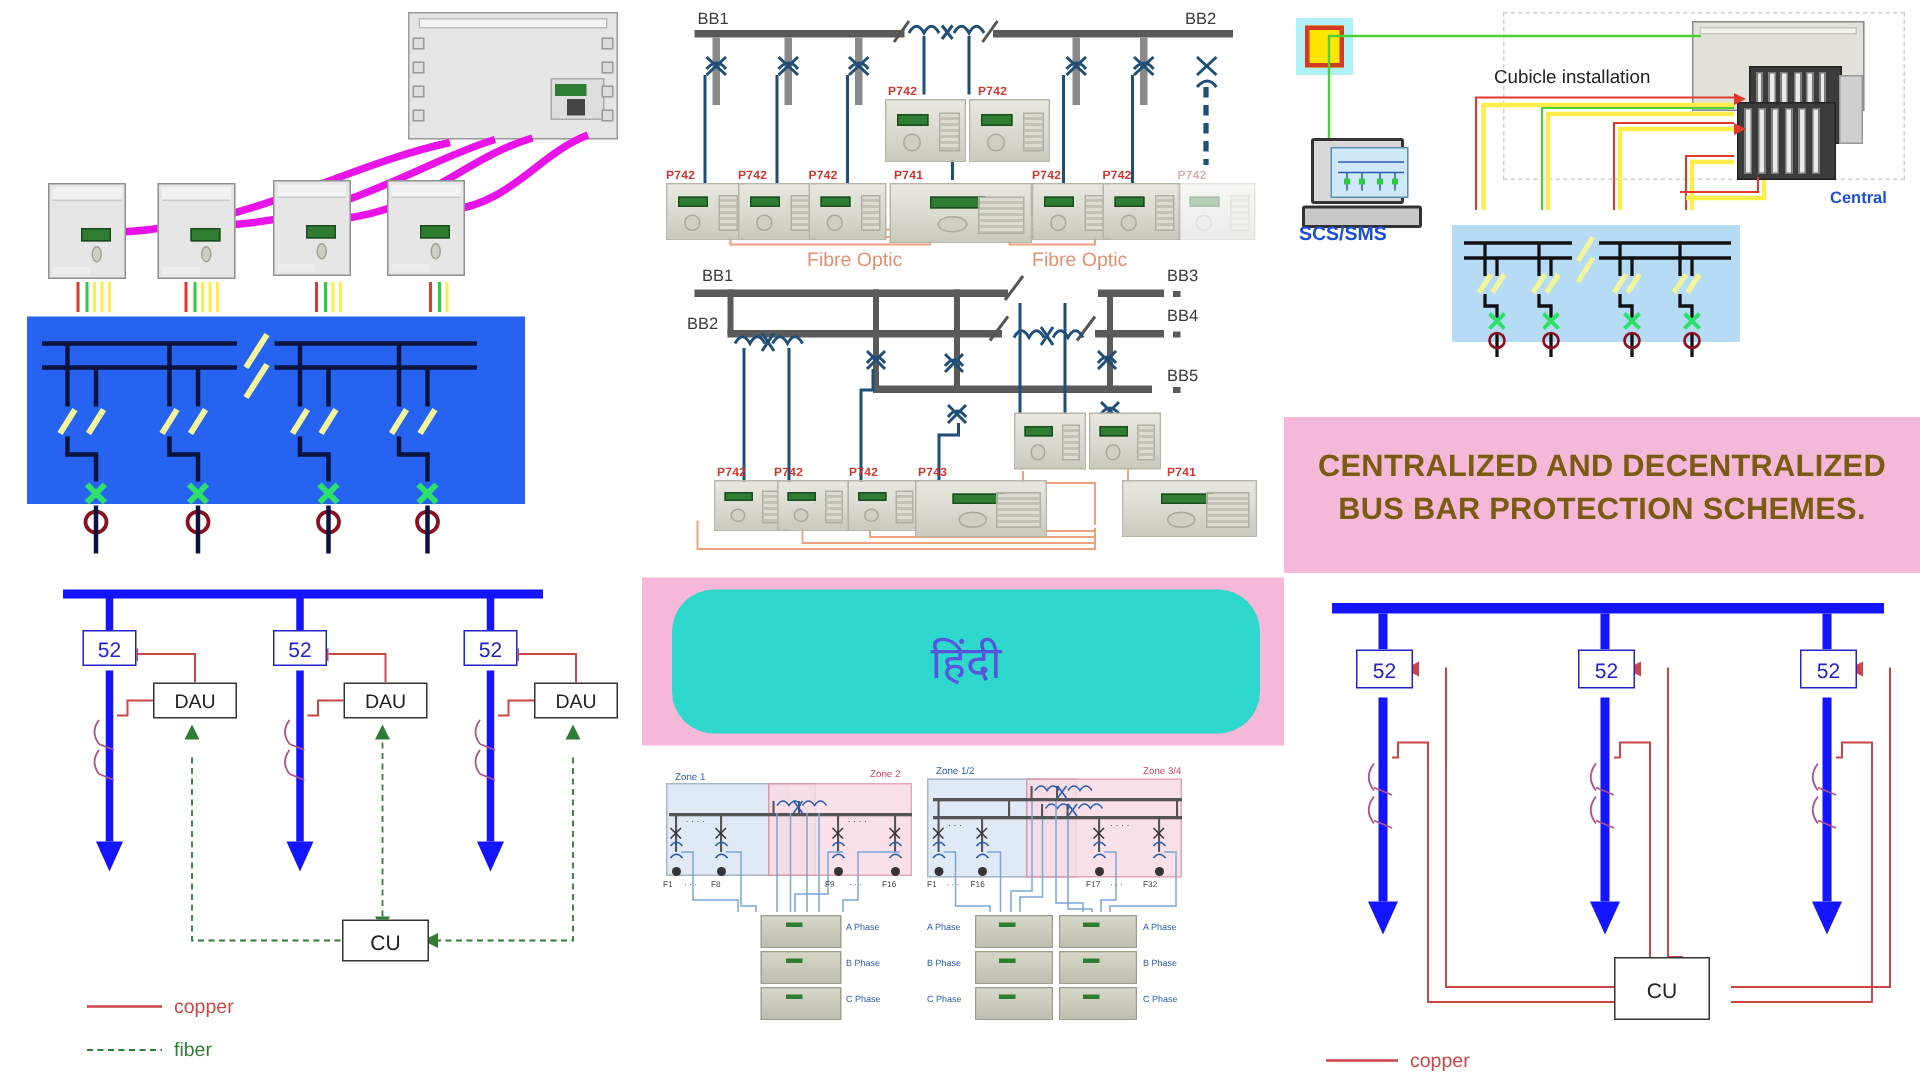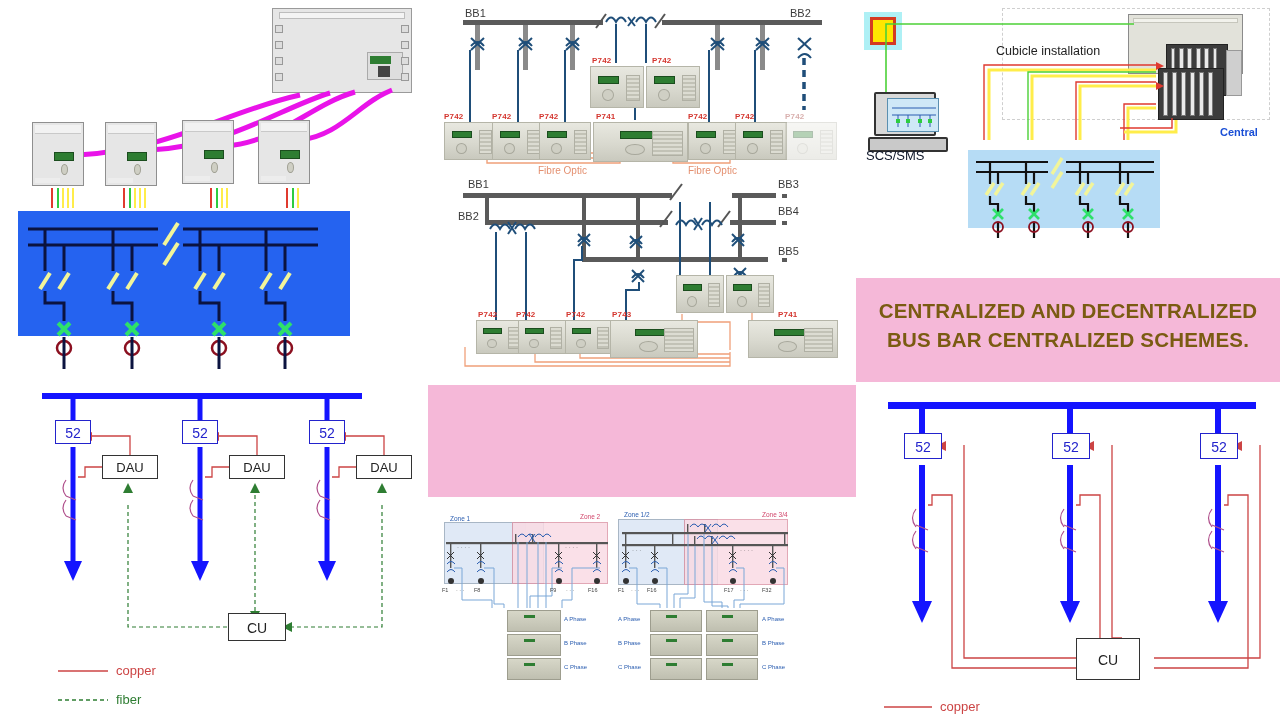--- a/index.html
+++ b/index.html
@@ -29,21 +29,21 @@
   }
   .relay .btns {
     position:absolute; right:6%; top:20%; width:26%; height:66%;
     background: repeating-linear-gradient(180deg,#dcdcd2 0 2px,#c2c2b6 2px 4px);
     border:1px solid #b0b0a4;
   }
   .relay.ghost { opacity:.35; }
 
   .lbl { position:absolute; font-size:8px; color:#d4352e; font-weight:bold; letter-spacing:.2px;}
   .lbl.ghost{ color:#d9b0ae;}
-  .lbl-fo { position:absolute; font-size:10px; color:#e49070; }
+  .lbl-fo { position:absolute; font-size:13px; color:#e49070; }
 
   .bblabel { position:absolute; font-size:11px; color:#3b3b3b; }
 
   
   .bigpanel {
     position:absolute; background:#e6e6e6; border:1px solid #9a9a9a;
   }
   .bigpanel .topbar{position:absolute;left:4%;top:4%;right:4%;height:8%;background:#f4f4f4;border:1px solid #bdbdbd;}
   .bigpanel .mini{position:absolute;right:6%;bottom:14%;width:26%;height:34%;background:#dedede;border:1px solid #aaa;}
   .bigpanel .mini .g{position:absolute;left:6%;top:12%;width:62%;height:30%;background:#2e7d32;}
@@ -80,21 +80,21 @@
   .legtxt{position:absolute;font-size:13px;}
 
   
   .dash{position:absolute;border:1px dashed #cfcfcf;}
   .rack{position:absolute;background:#3c3c3c;border:1px solid #222;}
   .rack .slot{position:absolute;top:6%;width:8%;height:88%;background:#e9e9e9;border:1px solid #777;}
   .monitorbox{position:absolute;background:#e2e2da;border:1px solid #8b8b8b;}
   .lightblue{position:absolute;background:#b6dcf5;}
   .cubicle{position:absolute;color:#1a4fd6;font-weight:bold;font-size:11px;}
   .ci{position:absolute;color:#222;font-size:12.5px;}
-  .scs{position:absolute;color:#0f172a;font-weight:normal;font-size:13px;}
+  .scs{position:absolute;color:#1d4ed8;font-weight:bold;font-size:13px;}
   .laptop{position:absolute;}
   .laptop .lid{position:absolute;left:6px;top:0;width:62px;height:44px;background:#d8d8d8;border:2px solid #333;border-radius:2px;}
   .laptop .scr{position:absolute;left:11px;top:4px;width:52px;height:34px;background:#cfe8f7;border:1px solid #5a8fb0;}
   .laptop .kb{position:absolute;left:0;top:45px;width:80px;height:15px;background:#c9c9c9;border:2px solid #333;border-radius:2px;}
   .cyanicon{position:absolute;background:#aef0f5;}
   .cyanicon .in{position:absolute;left:6px;top:5px;right:6px;bottom:5px;background:#ffe600;border:3px solid #d43b22;}
 
   
   .zbluebg{position:absolute;background:#dbe6f5;border:1px solid #9ab;opacity:.85;}
   .zpinkbg{position:absolute;background:#fadbe4;border:1px solid #d9a;opacity:.85;}
@@ -639,24 +639,27 @@
         <circle cx="30" cy="77" r="5"></circle>
           <circle cx="66" cy="77" r="5"></circle>
         <circle cx="120" cy="77" r="5"></circle>
           <circle cx="160" cy="77" r="5"></circle>
       </g>
     </svg>
   </div>
 
   <div class="pinkbox" style="left:856px;top:278px;width:424px;height:104px;">
     <div class="title" style="top:18px;">CENTRALIZED AND DECENTRALIZED</div>
-    <div class="title" style="top:47px;">BUS BAR CENTRALIZED SCHEMES.</div>
+    <div class="title" style="top:47px;">BUS BAR PROTECTION SCHEMES.</div>
   </div>
 
   <div class="pinkbox" style="left:428px;top:385px;width:428px;height:112px;"></div>
+  <div class="cyanbox" style="left:448px;top:393px;width:392px;height:96px;">
+    <div class="hindi" style="top:27px;">हिंदी</div>
+  </div>
 
   <div class="abs" style="left:432px;top:508px;width:400px;height:180px;">
 
     <div class="zlabelb" style="left:18px;top:7px;">Zone 1</div>
     <div class="zlabelr" style="left:148px;top:5px;">Zone 2</div>
     <div class="zbluebg" style="left:12px;top:14px;width:82px;height:62px;"></div>
     <div class="zbluebg" style="left:80px;top:14px;width:32px;height:62px;"></div>
     <div class="zpinkbg" style="left:80px;top:14px;width:96px;height:62px;"></div>
 
     <svg class="abs" style="left:0;top:0;width:400px;height:180px;">

